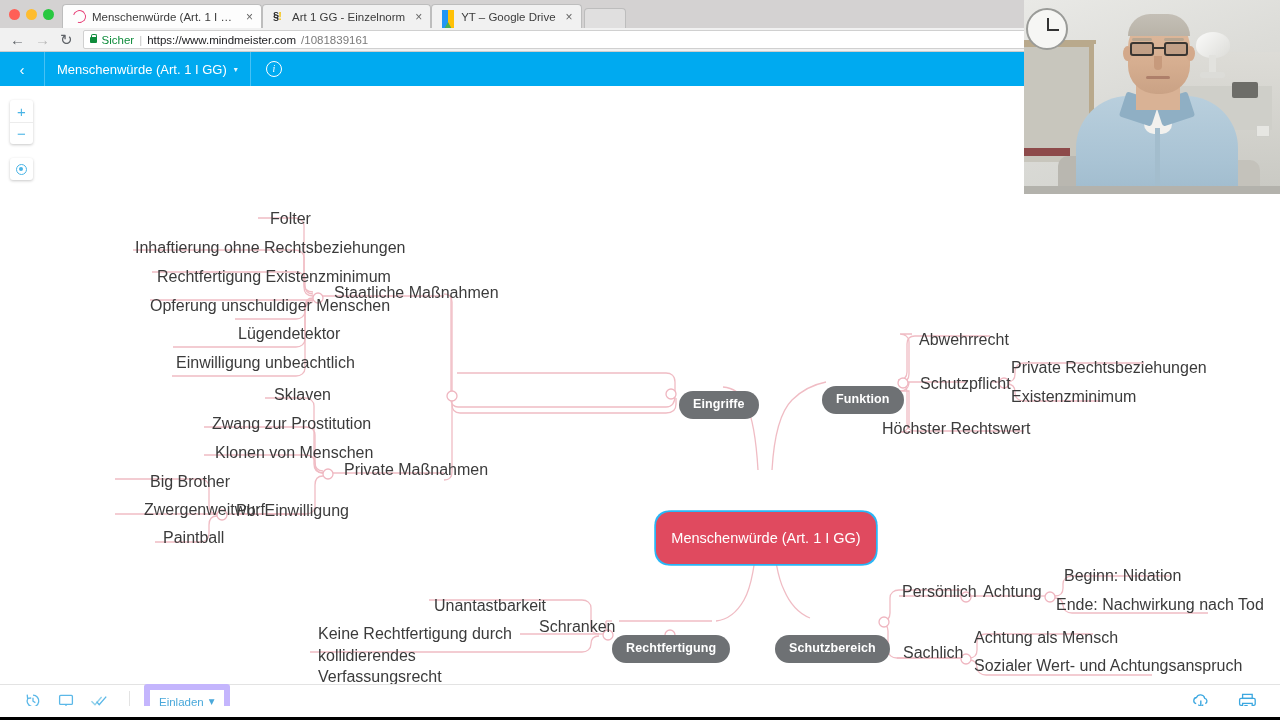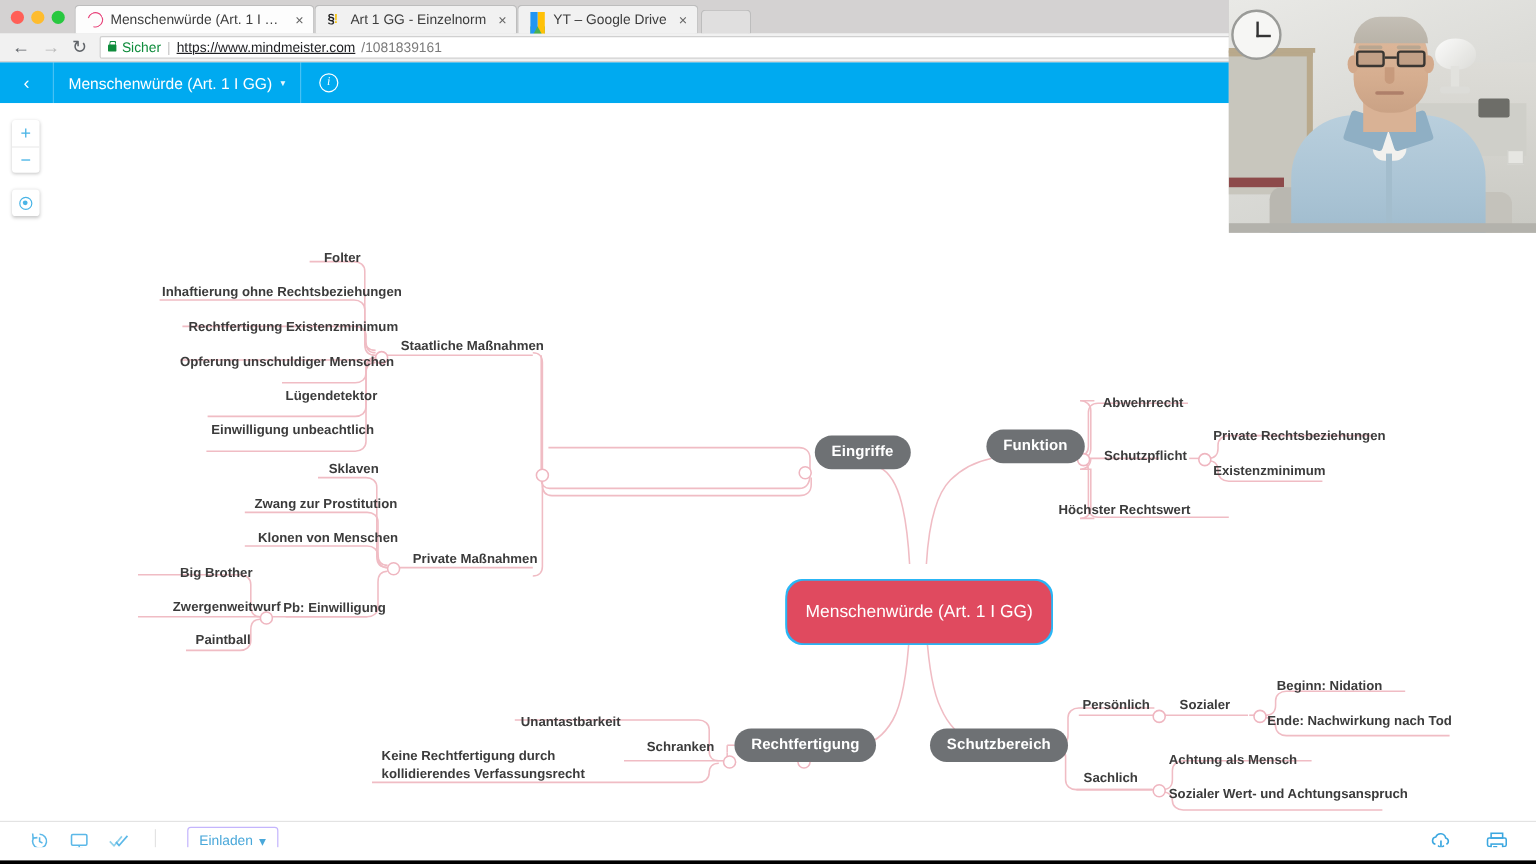--- a/index.html
+++ b/index.html
@@ -56,21 +56,21 @@
   .nav-ico.dim { color: #b8b8b8; }
   .url-field {
     flex: 1; height: 19px; background: #fff; border: 1px solid #d0d0d0; border-radius: 2px;
     display: flex; align-items: center; padding: 0 6px; font-size: 11.5px; gap: 5px;
   }
   .lock { width: 7px; height: 6px; background: #0f8c3c; border-radius: 1px; position: relative; margin-top:1px; }
   .lock:before { content:""; position:absolute; left:1.5px; top:-3.5px; width:4px; height:4px;
       border:1.4px solid #0f8c3c; border-bottom:none; border-radius:2px 2px 0 0; }
   .secure-txt { color: #0f8c3c; }
   .url-sep { color: #c4c4c4; }
-  .url-host { color: #202124; text-decoration: underline; }
+  .url-host { color: #202124; }
   .url-path { color: #7a7a7a; }
 
   
   .mm-header {
     position: absolute; top: 52px; left: 0; width: 1280px; height: 34px;
     background: #00aaf0; display: flex; align-items: center; color: #fff;
   }
   .mm-back { width: 44px; text-align: center; font-size: 15px; color: #fff; }
   .mm-divider { width: 1px; height: 34px; background: rgba(255,255,255,0.28); }
   .mm-title { padding: 0 12px; font-size: 13px; display: flex; align-items: center; gap: 7px; }
@@ -109,50 +109,49 @@
     height: 22px; display: flex; align-items: center; justify-content: center;
   }
   .target {
     width: 11px; height: 11px; border: 1.5px solid #49b4e6; border-radius: 50%; position: relative;
   }
   .target:after { content:""; position:absolute; left:2.3px; top:2.3px; width:4px; height:4px; border-radius:50%; background:#49b4e6; }
 
   
   .node {
     position: absolute; display: flex; align-items: center; justify-content: center;
-    text-align: center; line-height: 1.25;
+    text-align: center; line-height: 1.25; margin-top: 28px;
   }
   .node.branch {
     background: #6e7174; color: #fff; border-radius: 17px;
     font-size: 12.5px; font-weight: bold; padding: 0 14px; height: 28px;
     letter-spacing: .1px;
   }
   .node.root {
     background: #e04a5f; color: #fff; border-radius: 14px;
     font-size: 14.5px; width: 220px; height: 52px; padding: 0 14px;
     box-shadow: 1.5px 1.5px 0 0 #29b6f6, -1.5px -1.5px 0 0 #29b6f6, 1.5px -1.5px 0 0 #29b6f6, -1.5px 1.5px 0 0 #29b6f6;
   }
   .leaf {
-    position: absolute; font-size: 11px; color: #3b3b3b; line-height: 1.35;
+    position: absolute; font-size: 16px; color: #3b3b3b; line-height: 1.35;
     white-space: nowrap;
-    font-weight: bold;
   }
   .leaf.wrap { white-space: normal; }
 
   
   .footer {
     position: absolute; top: 684px; left: 0; width: 1280px; height: 33px;
     background: #fff; border-top: 1px solid #e3e3e3;
     display: flex; align-items: center; padding: 0 16px;
   }
   .f-ico { width: 33px; display: flex; align-items: center; justify-content: center; color: #5bb8e8; }
   .f-sep { width: 1px; height: 20px; background: #e3e3e3; margin: 0 14px; }
   .invite-btn {
-    border: 1px solid #c4b5fd; border-radius: 3px; color: #4aa8da;
-    font-size: 11.5px; padding: 4px 9px; display: flex; align-items: center; gap: 5px; margin-left: 12px;
+    border: 6px solid #c4b5fd; border-radius: 3px; color: #4aa8da;
+    font-size: 11.5px; padding: 4px 9px; display: flex; align-items: flex-end; gap: 5px;
   }
   .f-right { margin-left: auto; display: flex; align-items: center; gap: 14px; }
 
   .scroll-track {
     position: absolute; top: 706px; left: 0; width: 1280px; height: 11px; background: #fff;
   }
   .bottom-edge { position: absolute; top: 717px; left: 0; width: 1280px; height: 3px; background: #000; }
 
   
   .webcam {
@@ -420,21 +419,21 @@
     <div class="leaf" style="left:163px; top:441px;">Paintball</div>
 
     <div class="leaf" style="left:919px; top:243px;">Abwehrrecht</div>
     <div class="leaf" style="left:920px; top:287px;">Schutzpflicht</div>
     <div class="leaf" style="left:882px; top:332px;">Höchster Rechtswert</div>
     <div class="leaf" style="left:1011px; top:271px;">Private Rechtsbeziehungen</div>
     <div class="leaf" style="left:1011px; top:300px;">Existenzminimum</div>
 
     <div class="leaf" style="left:902px; top:495px;">Persönlich</div>
     <div class="leaf" style="left:903px; top:556px;">Sachlich</div>
-    <div class="leaf" style="left:983px; top:495px;">Sozialer</div>
+    <div class="leaf" style="left:983px; top:495px;">Achtung</div>
     <div class="leaf" style="left:1064px; top:479px;">Beginn: Nidation</div>
     <div class="leaf" style="left:1056px; top:508px;">Ende: Nachwirkung nach Tod</div>
     <div class="leaf" style="left:974px; top:541px;">Achtung als Mensch</div>
     <div class="leaf" style="left:974px; top:569px;">Sozialer Wert- und Achtungsanspruch</div>
 
     <div class="leaf" style="left:539px; top:530px;">Schranken</div>
     <div class="leaf" style="left:434px; top:509px;">Unantastbarkeit</div>
     <div class="leaf wrap" style="left:318px; top:537px; width:215px;">Keine Rechtfertigung durch kollidierendes Verfassungsrecht</div>
   </div>
 

